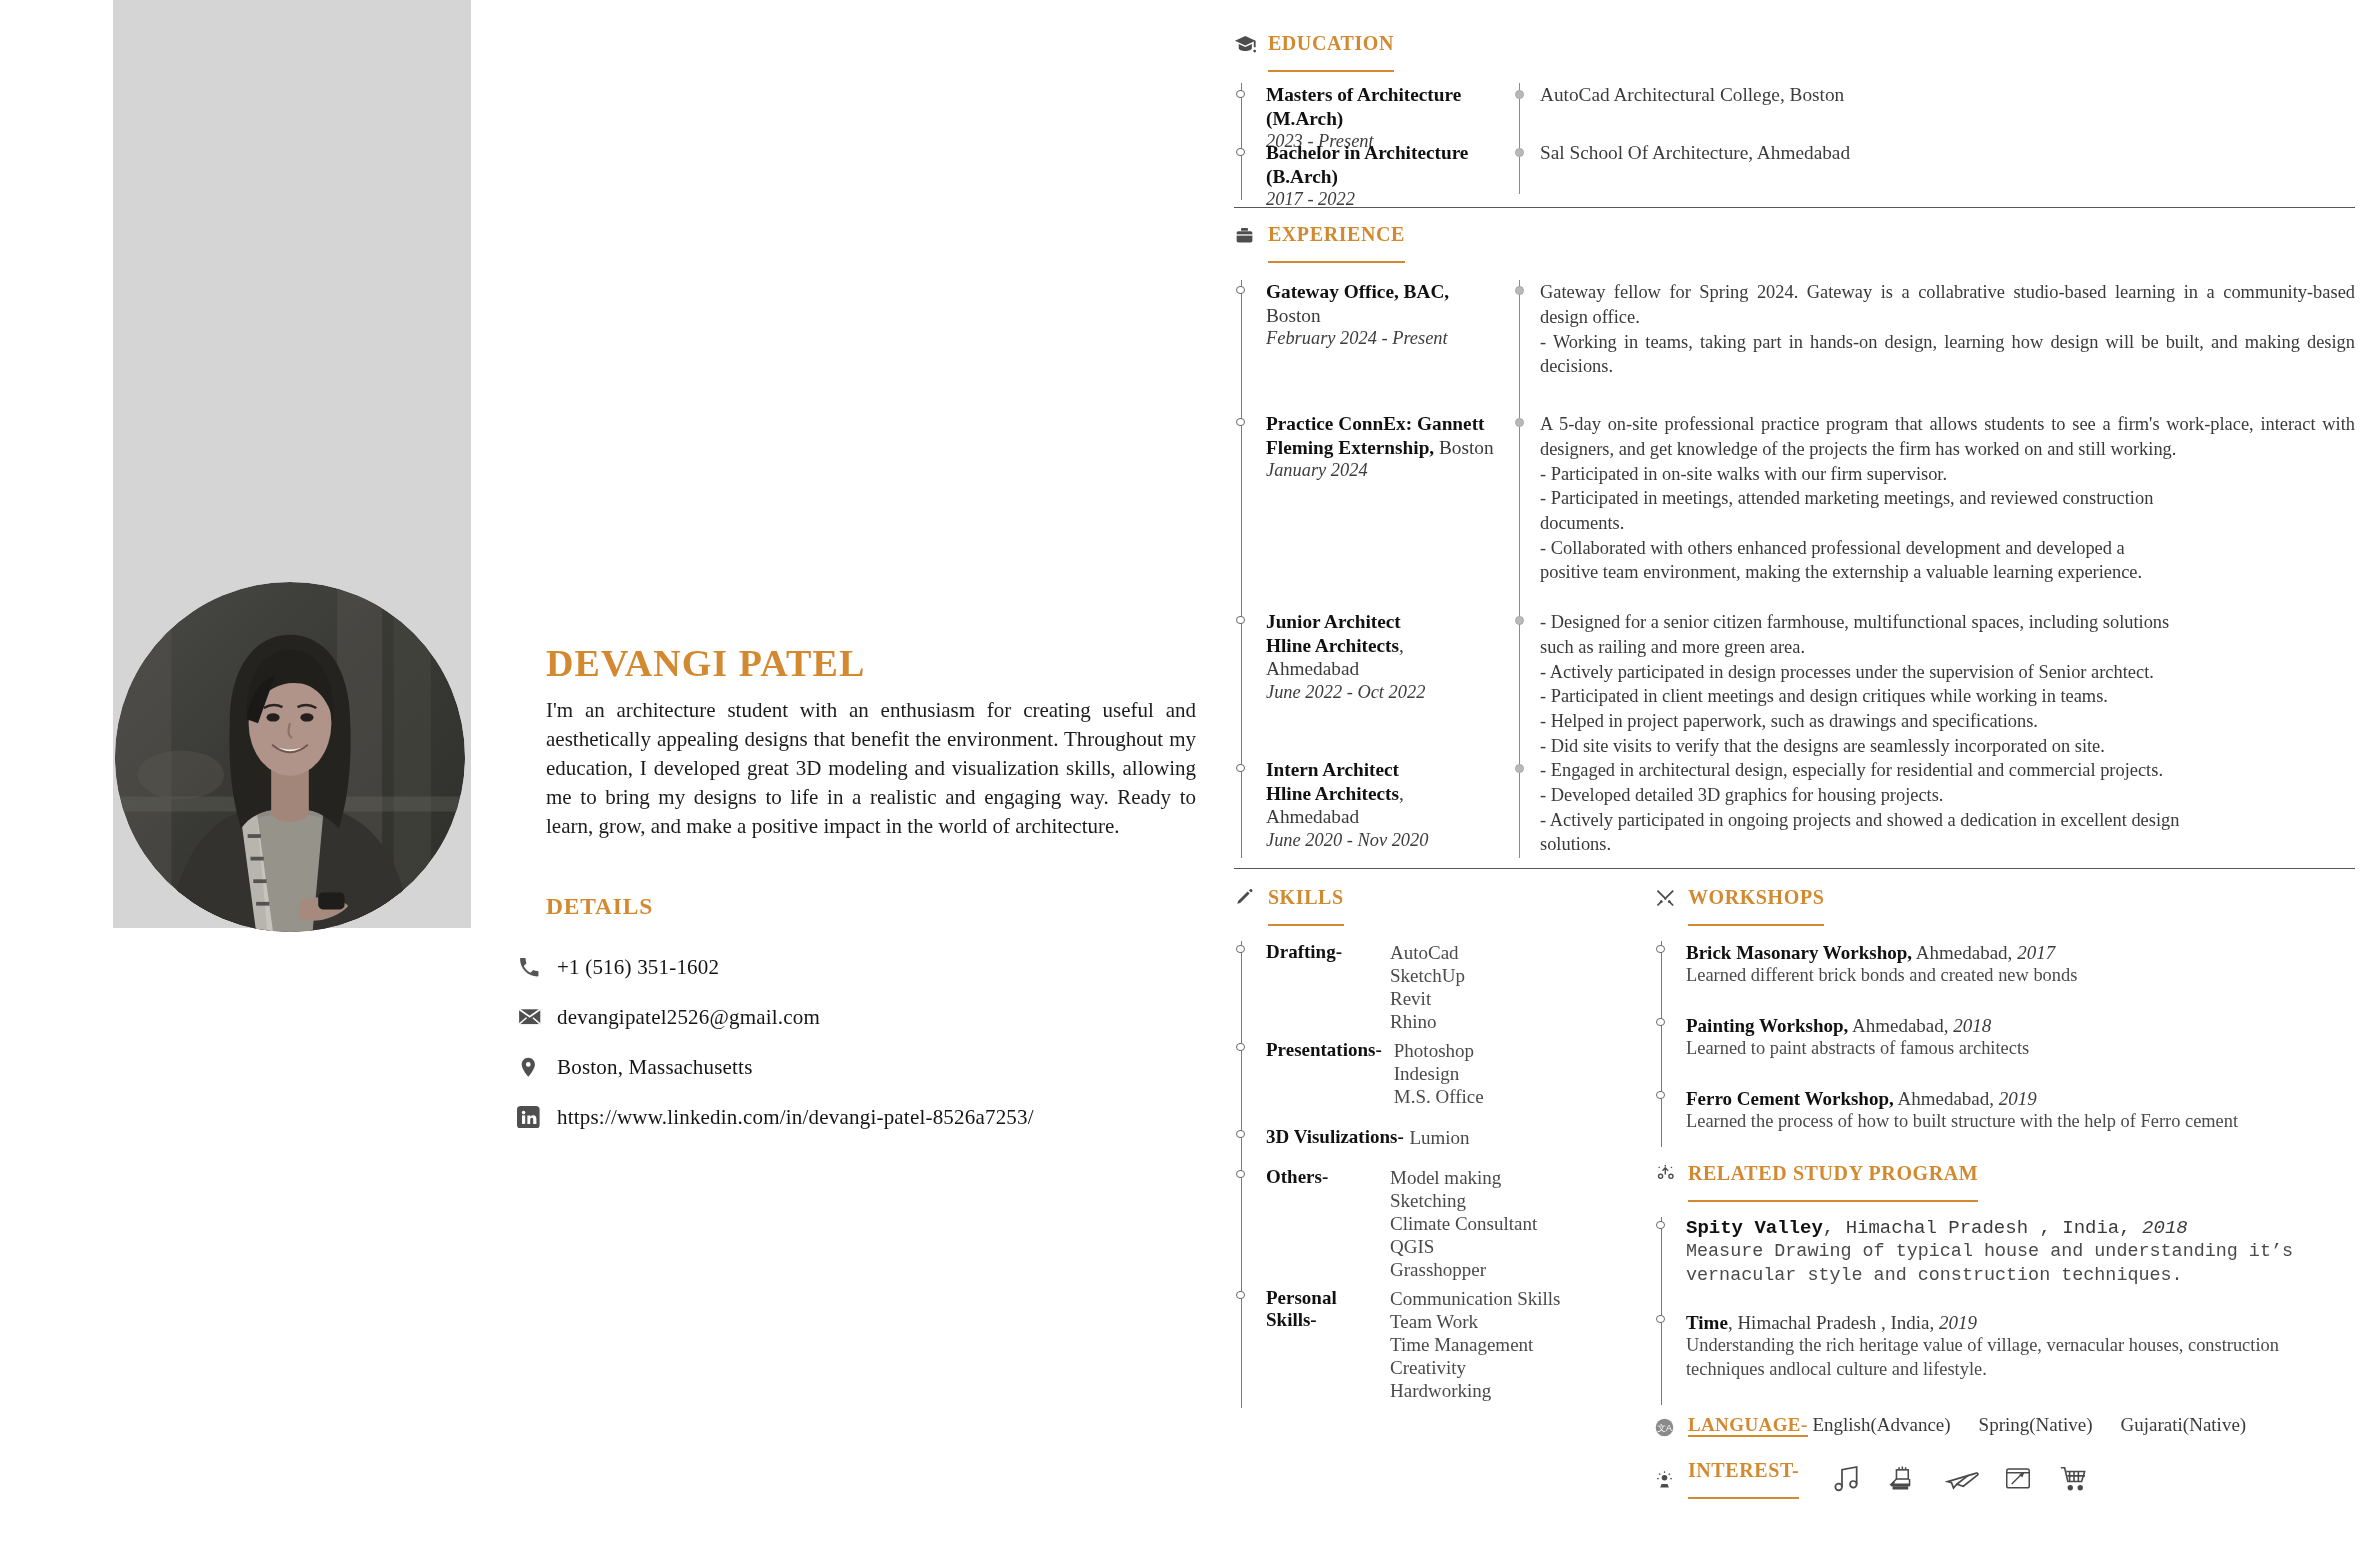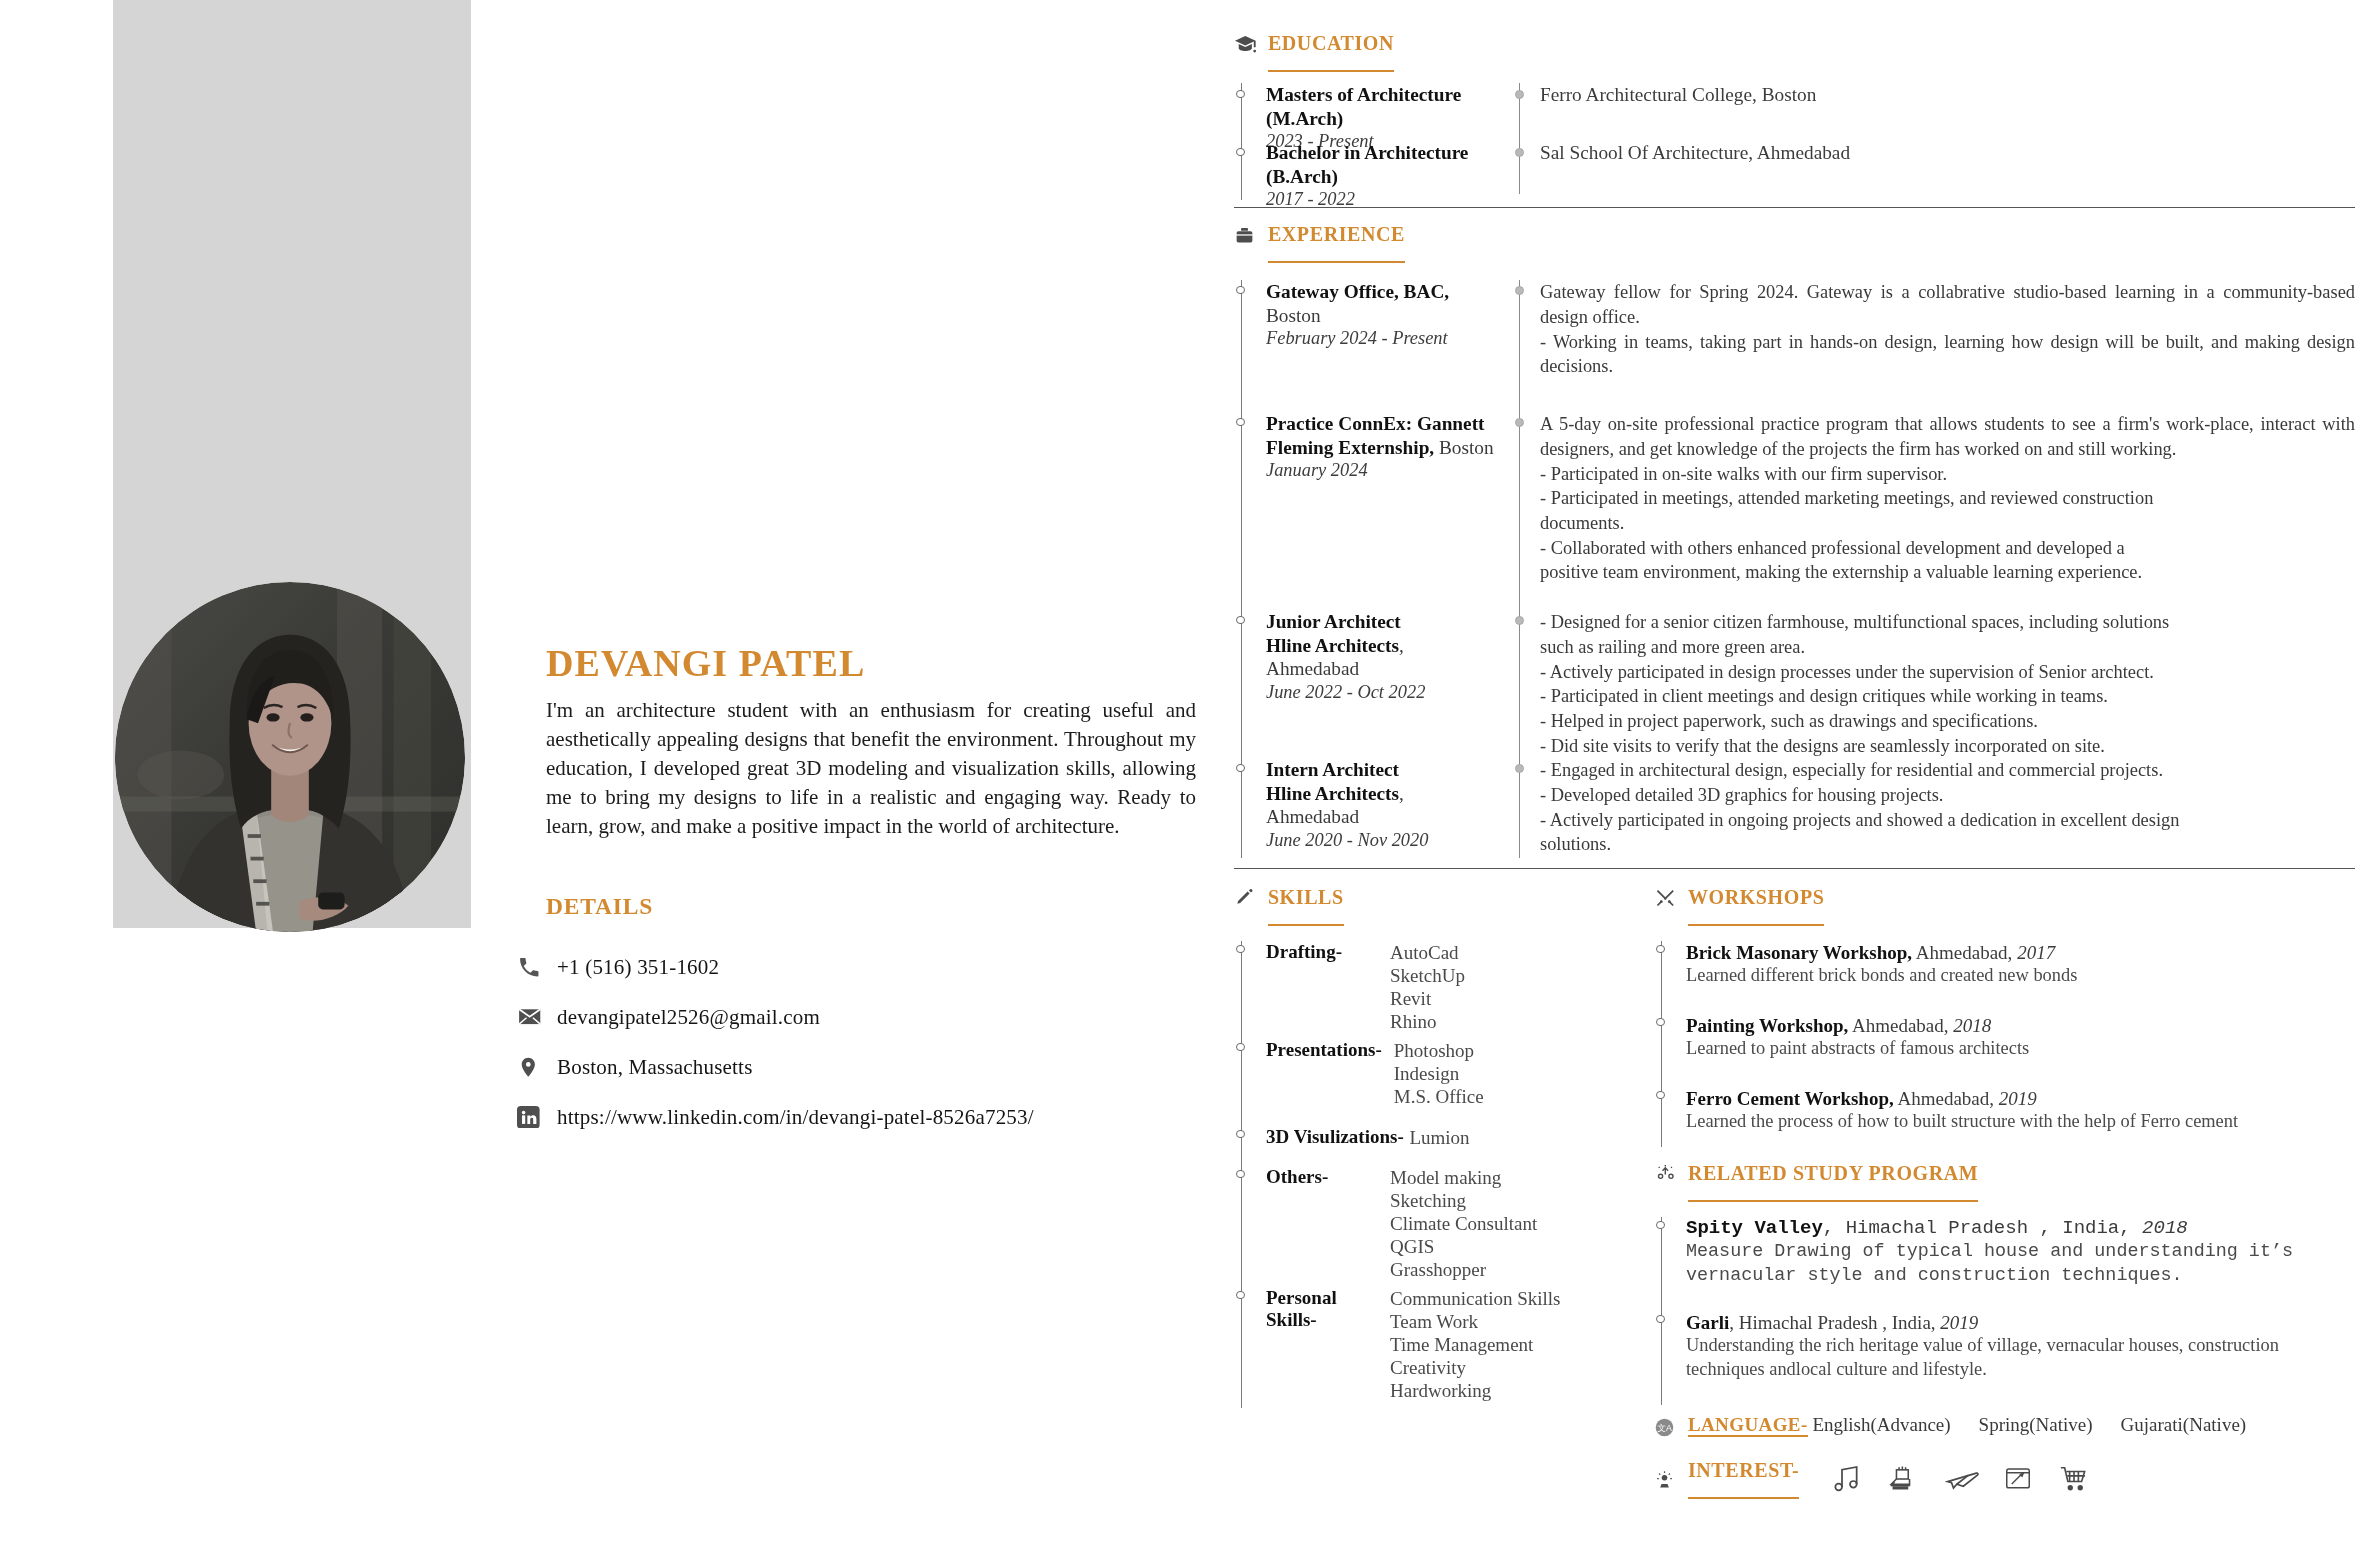--- a/index.html
+++ b/index.html
@@ -258,21 +258,21 @@
       <div class="tl" style="margin-top:11.3px;padding-bottom:5.6px;">
         <div class="edu-row" style="position:relative;height:58px;">
           <span class="dot-o" style="left:-30px;top:6.6px;"></span>
           <div class="edu-left">
             <div class="job-title">Masters of Architecture (M.Arch)</div>
             <div class="job-date">2023 - Present</div>
           </div>
           <div class="edu-mid">
               <span class="dot-f" style="left:14.6px;top:6.6px;"></span>
             </div>
-          <div class="edu-right">Ferro Architectural College, Boston</div>
+          <div class="edu-right">AutoCad Architectural College, Boston</div>
         </div>
         <div class="edu-row" style="position:relative;height:53px;">
           <span class="dot-o" style="left:-30px;top:6.6px;"></span>
           <div class="edu-left">
             <div class="job-title">Bachelor in Architecture (B.Arch)</div>
             <div class="job-date">2017 - 2022</div>
           </div>
           <div class="edu-mid">
               <span class="dot-f" style="left:14.6px;top:6.6px;"></span>
             </div>
@@ -488,21 +488,21 @@
         </div>
 
         <div class="tl" style="margin-top:15px;">
           <div class="wk-item" style="min-height:94px;font-family:Liberation Mono, monospace;">
             <span class="dot-o" style="left:-30px;top:3.8px;"></span>
             <div class="wk-title"><b>Spity Valley</b><span>, Himachal Pradesh , India, </span><i>2018</i></div>
             <div class="wk-desc" style="max-width:829px;">Measure Drawing of typical house and understanding it’s vernacular style and construction techniques.</div>
           </div>
           <div class="wk-item" style="min-height:94px;">
             <span class="dot-o" style="left:-30px;top:3.8px;"></span>
-            <div class="wk-title"><b>Garli</b><span>, Himachal Pradesh , India, </span><i>2019</i></div>
+            <div class="wk-title"><b>Time</b><span>, Himachal Pradesh , India, </span><i>2019</i></div>
             <div class="wk-desc" style="max-width:847px;">Understanding the rich heritage value of village, vernacular houses, construction techniques andlocal culture and lifestyle.</div>
           </div>
         </div>
 
         <div class="lang-row" style="margin-top:9.4px;">
           <span class="sec-ico" style="padding-top:2.8px;">
             <svg width="21" height="21" viewBox="0 0 24 24" fill="#8a8a8a">
               <circle cx="12" cy="12" r="10"></circle>
               <text x="12" y="16" font-size="10" fill="#fff" text-anchor="middle" font-family="Liberation Sans, sans-serif">文A</text>
             </svg>

